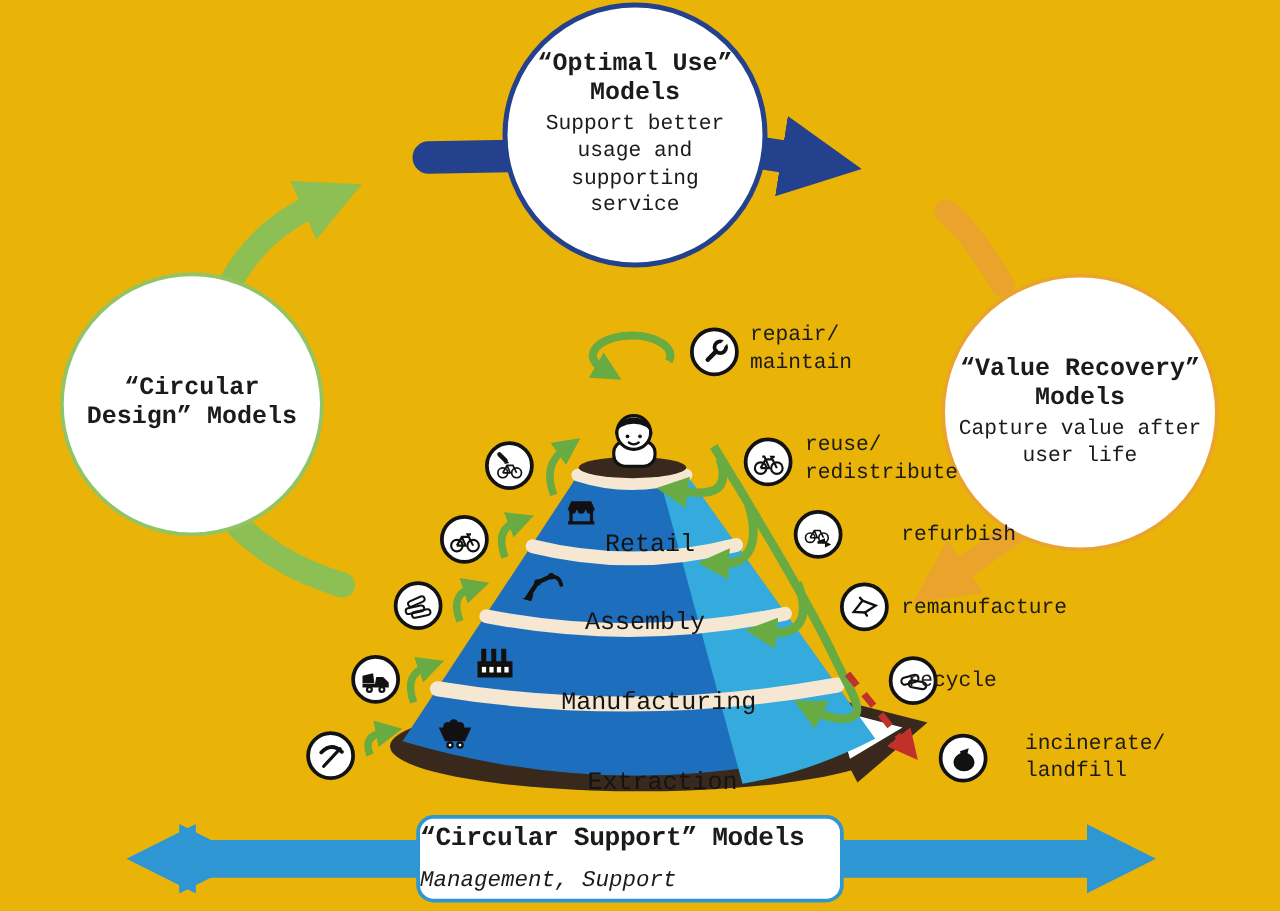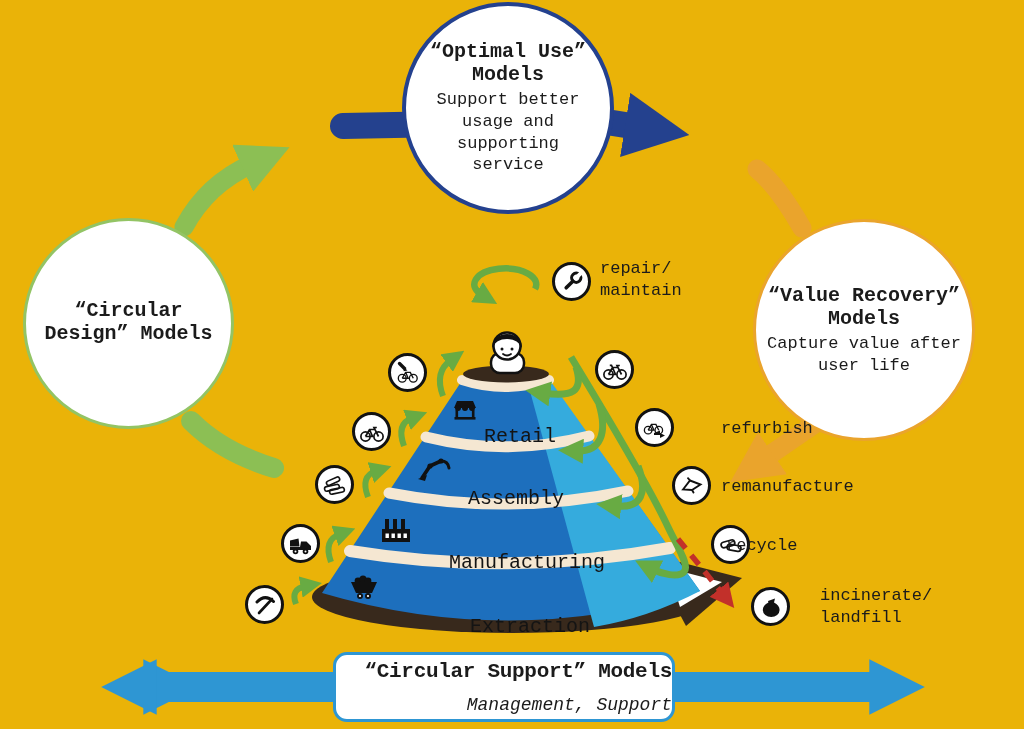--- a/index.html
+++ b/index.html
@@ -5,25 +5,25 @@
   html,body{margin:0;padding:0;background:#fff;}
   .stage{position:relative;width:1024px;height:729px;background:#eab308;overflow:hidden;
          font-family:Liberation Mono, monospace;color:#1b1b1b;}
   .stage svg.base{position:absolute;left:0;top:0;z-index:1;}
   .bubble{position:absolute;z-index:2;background:#fff;border-radius:50%;
           display:flex;flex-direction:column;align-items:center;justify-content:center;
           text-align:center;box-sizing:border-box;}
   .bubble .t{font-weight:bold;font-size:20px;line-height:1.15;margin-bottom:3px;}
   .bubble .d{font-size:17px;line-height:1.28;}
   .bubble-top{left:402px;top:2px;width:212px;height:212px;border:4px solid #24418e;padding:0 14px;}
-  .bubble-left{left:23px;top:218px;width:211px;height:211px;border:3.5px solid #93c464;padding:0 18px;align-items:flex-end;}
+  .bubble-left{left:48px;top:218px;width:211px;height:211px;border:3.5px solid #93c464;padding:0 18px;align-items:flex-end;}
   .bubble-right{left:753px;top:219px;width:222px;height:222px;border:3.5px solid #eaa42c;padding:0 10px;}
   .banner-box{position:absolute;z-index:2;left:333px;top:652px;width:342px;height:70px;
               background:#fff;border:3px solid #2e96d3;border-radius:14px;box-sizing:border-box;
-              display:flex;flex-direction:column;align-items:flex-end;justify-content:center;text-align:center;}
+              display:flex;flex-direction:column;align-items:flex-start;justify-content:center;text-align:center;}
   .banner-box .t{font-weight:bold;font-size:21px;letter-spacing:-0.3px;}
   .banner-box .s{font-style:italic;font-size:18px;margin-top:12px;}
   .badge{position:absolute;z-index:3;width:39px;height:39px;border:3.5px solid #121212;
          border-radius:50%;background:#fff;box-sizing:border-box;
          display:flex;align-items:center;justify-content:center;}
   .slabel{position:absolute;z-index:3;font-size:17px;line-height:1.28;white-space:pre-line;}
   .layer-label{position:absolute;z-index:2;font-size:20px;color:#141414;margin-top:28px;}
   .glyph{position:absolute;z-index:2;display:flex;align-items:center;justify-content:center;}
 </style>
 </head>
@@ -200,20 +200,22 @@
 
   <div class="badge" style="left:595px;top:350px;">
     <svg width="26" height="26" viewBox="0 0 26 26">
       <g stroke="#111" stroke-width="1.7" fill="none">
         <circle cx="6.5" cy="17.5" r="4.6"></circle>
           <circle cx="19.5" cy="17.5" r="4.6"></circle>
         <path d="M6.5,17.5 L10.5,10.5 H16 L19.5,17.5 M10.5,10.5 L13.5,17.5 L6.5,17.5 M16,10.5 L15,8.5 H17.8 M10.5,10.5 L9.5,8.3 H7.8"></path>
       </g>
     </svg>
   </div>
+  <div class="slabel" style="left:644px;top:346px;">reuse/
+redistribute</div>
 
   <div class="badge" style="left:635px;top:408px;">
     <svg width="26" height="26" viewBox="0 0 26 26">
       <g stroke="#111" stroke-width="1.6" fill="none" transform="scale(0.82) translate(1,1)">
         <circle cx="6.5" cy="17.5" r="4.6"></circle>
           <circle cx="19.5" cy="17.5" r="4.6"></circle>
         <path d="M6.5,17.5 L10.5,10.5 H16 L19.5,17.5 M10.5,10.5 L13.5,17.5 L6.5,17.5"></path>
       </g>
       <polygon points="12,18 18,15.5 18,18 23,20.5 18,23 18,20 12,20" fill="#111"></polygon>
     </svg>

